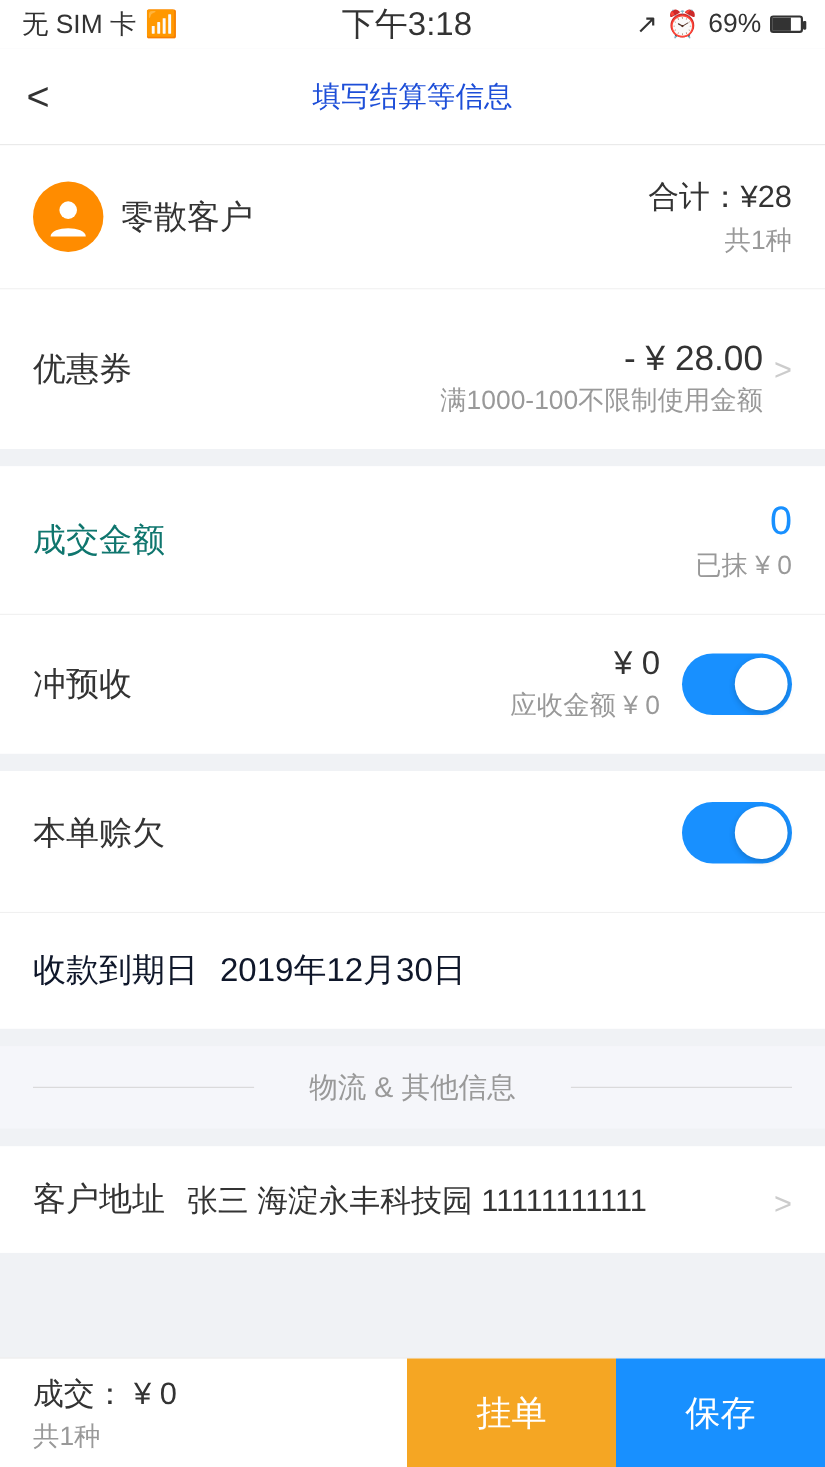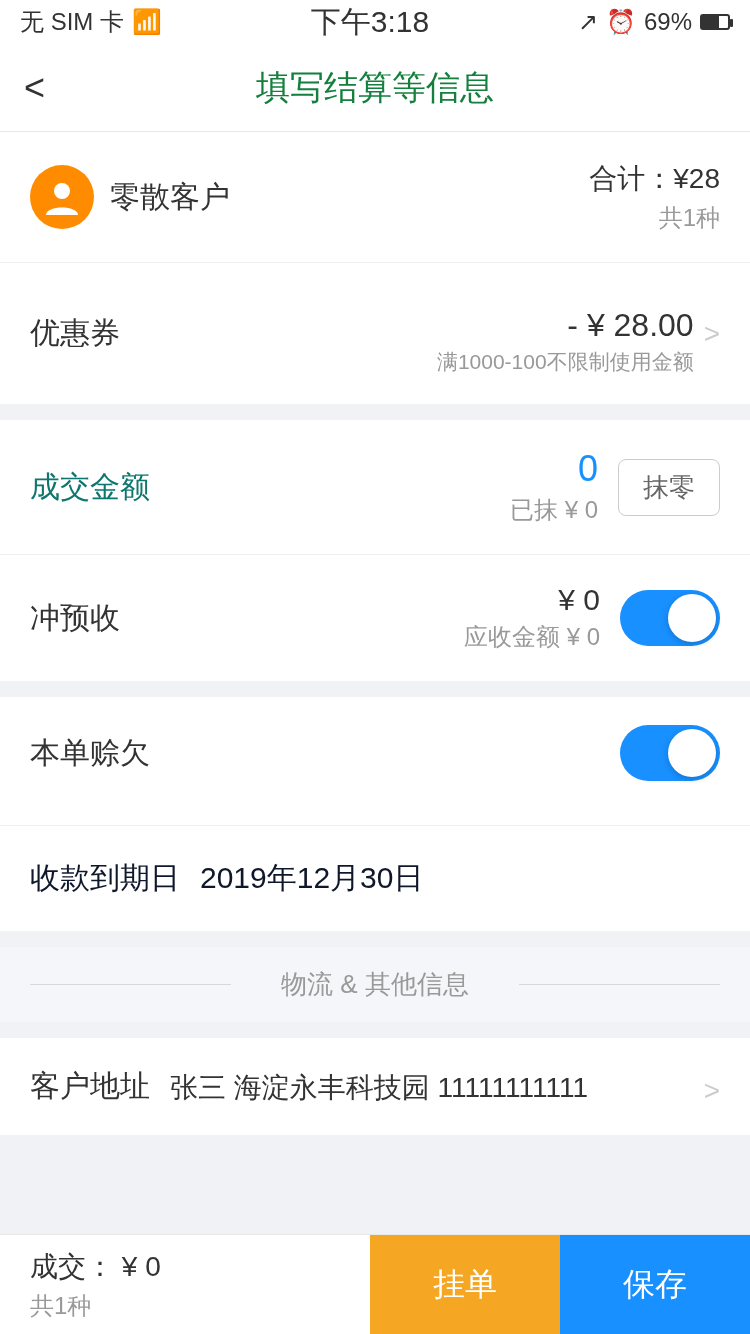--- a/index.html
+++ b/index.html
@@ -42,23 +42,23 @@
       border-bottom: 1px solid #e8e8e8;
     }
     .nav-back {
       position: absolute;
       left: 24px;
       font-size: 36px;
       color: #333;
       cursor: pointer;
     }
     .nav-title {
-      font-size: 34px;
+      font-size: 26px;
       font-weight: 500;
-      color: #15803d;
+      color: #1d4ed8;
     }
 
     
     .section {
       background: #fff;
       margin-bottom: 16px;
     }
 
     
     .customer-row {
@@ -89,21 +89,21 @@
       display: flex;
       align-items: center;
       justify-content: space-between;
       padding: 28px 30px;
       background: #fff;
       border-top: 1px solid #f0f0f0;
     }
     .coupon-label { font-size: 30px; color: #333; }
     .coupon-right { display: flex; align-items: center; gap: 10px; text-align: right; }
     .coupon-discount { font-size: 32px; color: #333; font-weight: 500; margin-top: 16px; }
-    .coupon-desc { font-size: 21px; color: #999; margin-top: 4px; text-align: right; }
+    .coupon-desc { font-size: 24px; color: #999; margin-top: 4px; text-align: right; }
     .chevron-right {
       color: #ccc;
       font-size: 28px;
     }
 
     
     .middle-section {
       background: #fff;
       margin-bottom: 16px;
     }
@@ -317,21 +317,20 @@
 </div>
 
 <div class="middle-section">
   <div class="amount-row">
     <span class="amount-label">成交金额</span>
     <div class="amount-right">
       <div class="amount-value-wrap">
         <div class="amount-value">0</div>
         <div class="amount-sub">已抹  ¥ 0</div>
       </div>
-      <button class="round-btn">抹零</button>
     </div>
   </div>
 
   <div class="advance-row">
     <span class="advance-label">冲预收</span>
     <div class="advance-right">
       <div class="advance-value-wrap">
         <div class="advance-value">¥ 0</div>
         <div class="amount-sub">应收金额 ¥ 0</div>
       </div>

